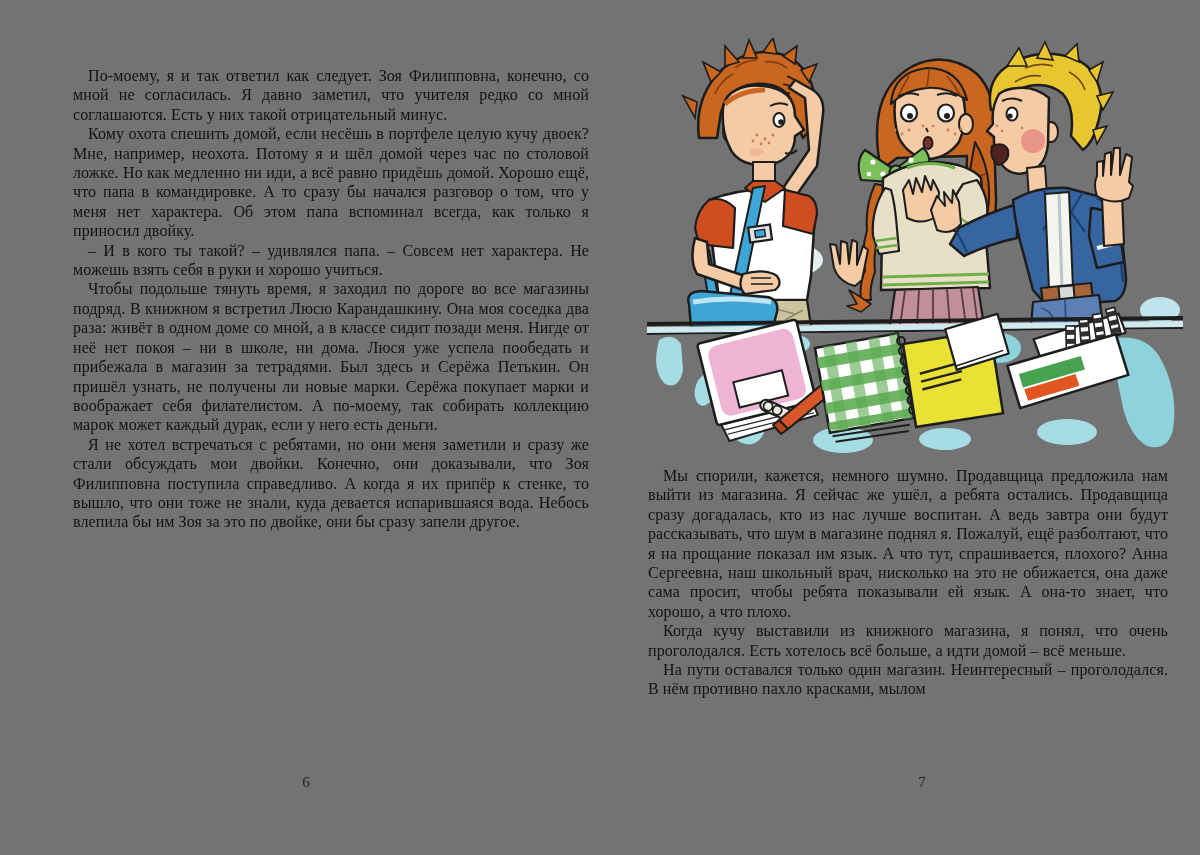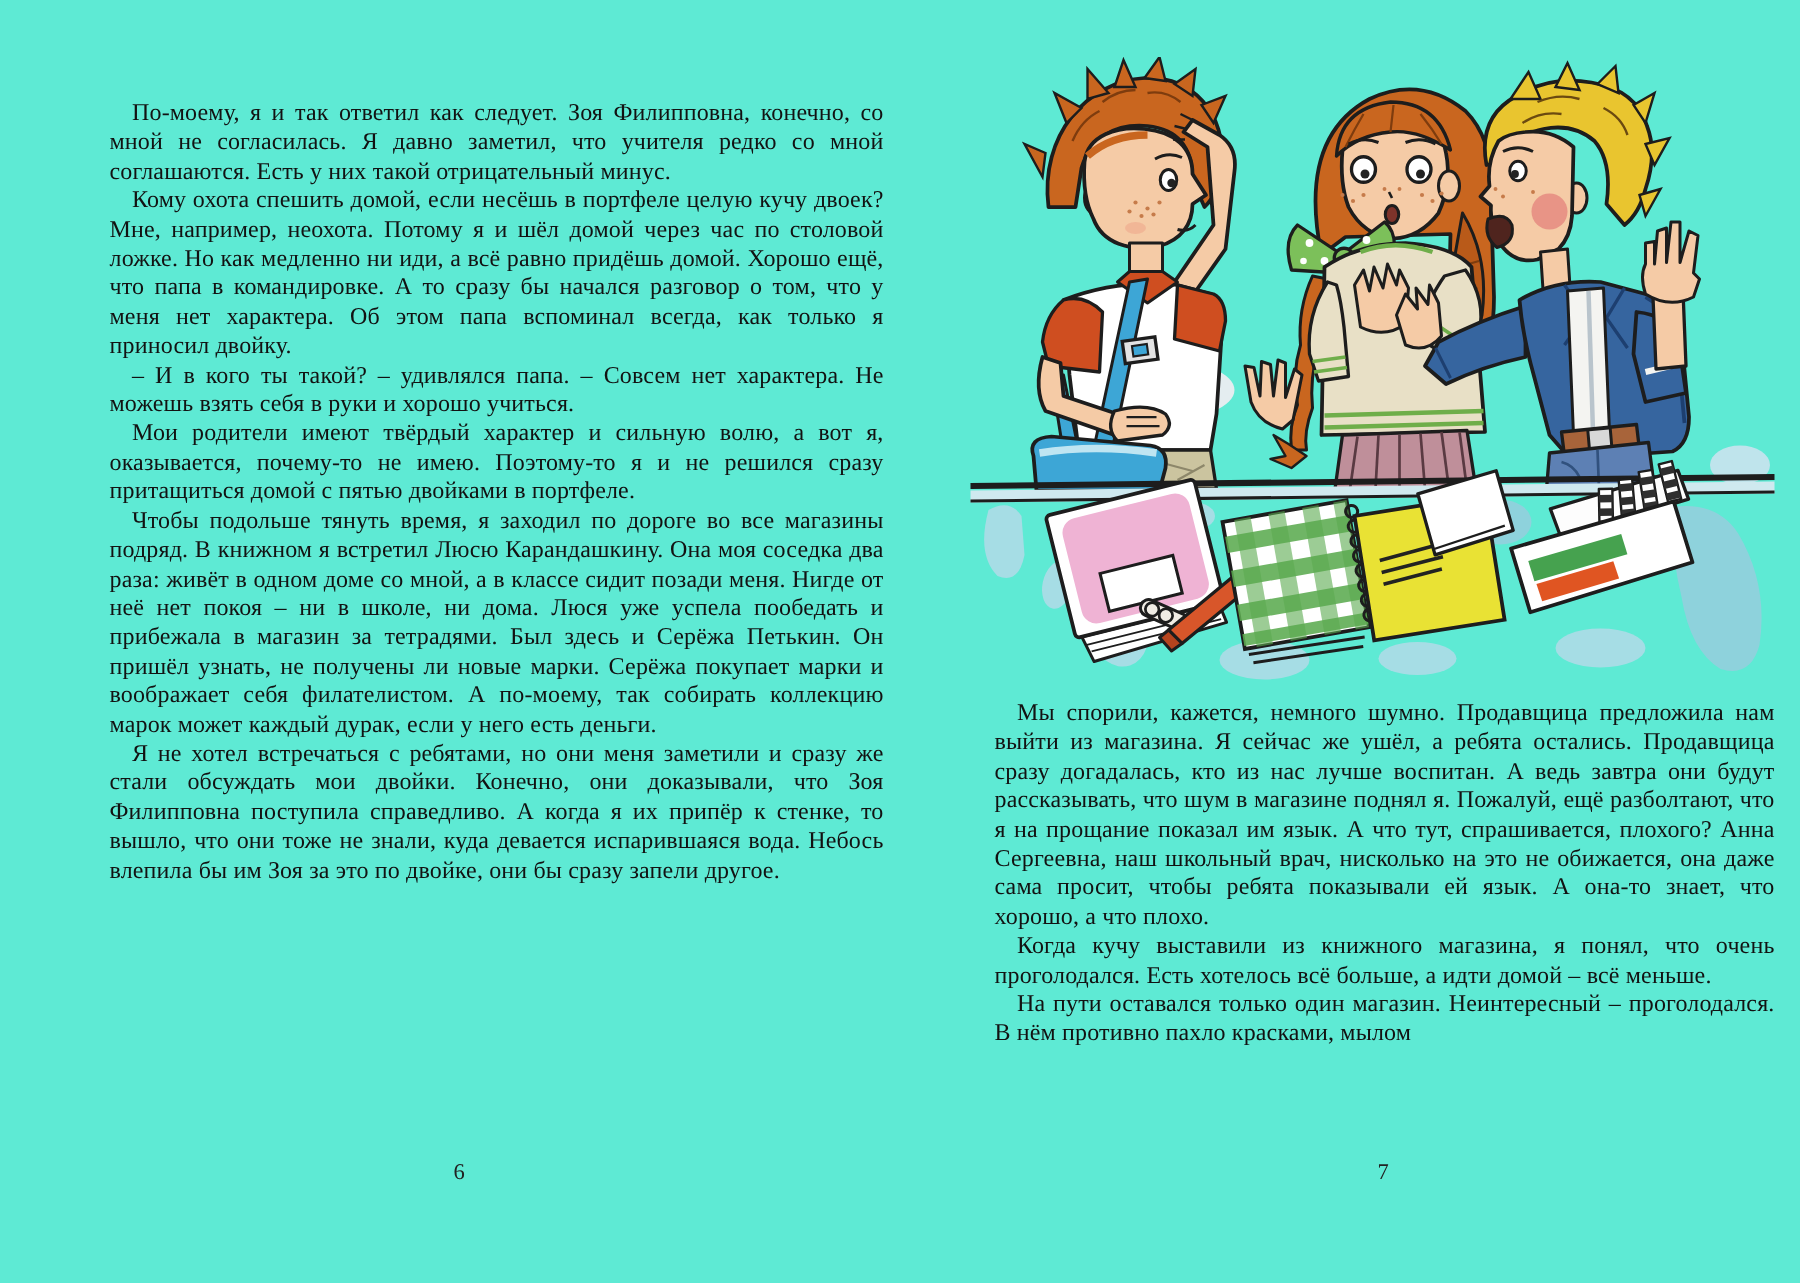--- a/index.html
+++ b/index.html
@@ -1,39 +1,38 @@
 <!DOCTYPE html>
 <html><head>
 <meta charset="utf-8">
 <style>
   html,body{margin:0;padding:0;background:#ffffff;}
-  .spread{position:relative;width:1200px;height:855px;background:#5eead4;overflow:hidden;
+  .spread{position:relative;width:1200px;height:855px;background:#737373;overflow:hidden;
           font-family:"Liberation Serif", serif;}
   .text-block{position:absolute;color:#121212;font-size:16px;line-height:19.4px;
               text-align:justify;letter-spacing:0.1px;}
   .text-block p{margin:0;text-indent:15px;}
   .text-left{left:73px;top:66px;width:516px;}
-  .text-right{left:663px;top:466px;width:520px;}
+  .text-right{left:648px;top:466px;width:520px;}
   .page-number{position:absolute;top:774px;transform:translateX(-50%);
                font-size:15px;color:#222;}
   .pn-left{left:306px;}
   .pn-right{left:922px;}
   .illustration{position:absolute;left:645px;top:38px;width:540px;height:425px;}
   svg .ln{stroke:#1d1d1d;stroke-linecap:round;stroke-linejoin:round;}
 </style>
 </head>
 <body>
 
 <div class="spread">
 
   <section class="text-block text-left">
       <p>По-моему, я и так ответил как следует. Зоя Филипповна, конечно, со мной не согласилась. Я давно заметил, что учителя редко со мной соглашаются. Есть у них такой отрицательный минус.</p>
       <p>Кому охота спешить домой, если несёшь в портфеле целую кучу двоек? Мне, например, неохота. Потому я и шёл домой через час по столовой ложке. Но как медленно ни иди, а всё равно придёшь домой. Хорошо ещё, что папа в командировке. А то сразу бы начался разговор о том, что у меня нет характера. Об этом папа вспоминал всегда, как только я приносил двойку.</p>
       <p>– И в кого ты такой? – удивлялся папа. – Совсем нет характера. Не можешь взять себя в руки и хорошо учиться.</p>
-      <p>Мои родители имеют твёрдый характер и сильную волю, а вот я, оказывается, почему-то не имею. Поэтому-то я и не решился сразу притащиться домой с пятью двойками в портфеле.</p>
       <p>Чтобы подольше тянуть время, я заходил по дороге во все магазины подряд. В книжном я встретил Люсю Карандашкину. Она моя соседка два раза: живёт в одном доме со мной, а в классе сидит позади меня. Нигде от неё нет покоя – ни в школе, ни дома. Люся уже успела пообедать и прибежала в магазин за тетрадями. Был здесь и Серёжа Петькин. Он пришёл узнать, не получены ли новые марки. Серёжа покупает марки и воображает себя филателистом. А по-моему, так собирать коллекцию марок может каждый дурак, если у него есть деньги.</p>
       <p>Я не хотел встречаться с ребятами, но они меня заметили и сразу же стали обсуждать мои двойки. Конечно, они доказывали, что Зоя Филипповна поступила справедливо. А когда я их припёр к стенке, то вышло, что они тоже не знали, куда девается испарившаяся вода. Небось влепила бы им Зоя за это по двойке, они бы сразу запели другое.</p>
     </section>
   <div class="page-number pn-left">6</div>
 
   <svg class="illustration" viewBox="0 0 540 425" role="img" aria-label="Три ребёнка спорят у прилавка магазина с тетрадями и карандашами">
 
     <ellipse cx="130" cy="222" rx="48" ry="20" fill="#e4edf0"></ellipse>
 
     <g>

